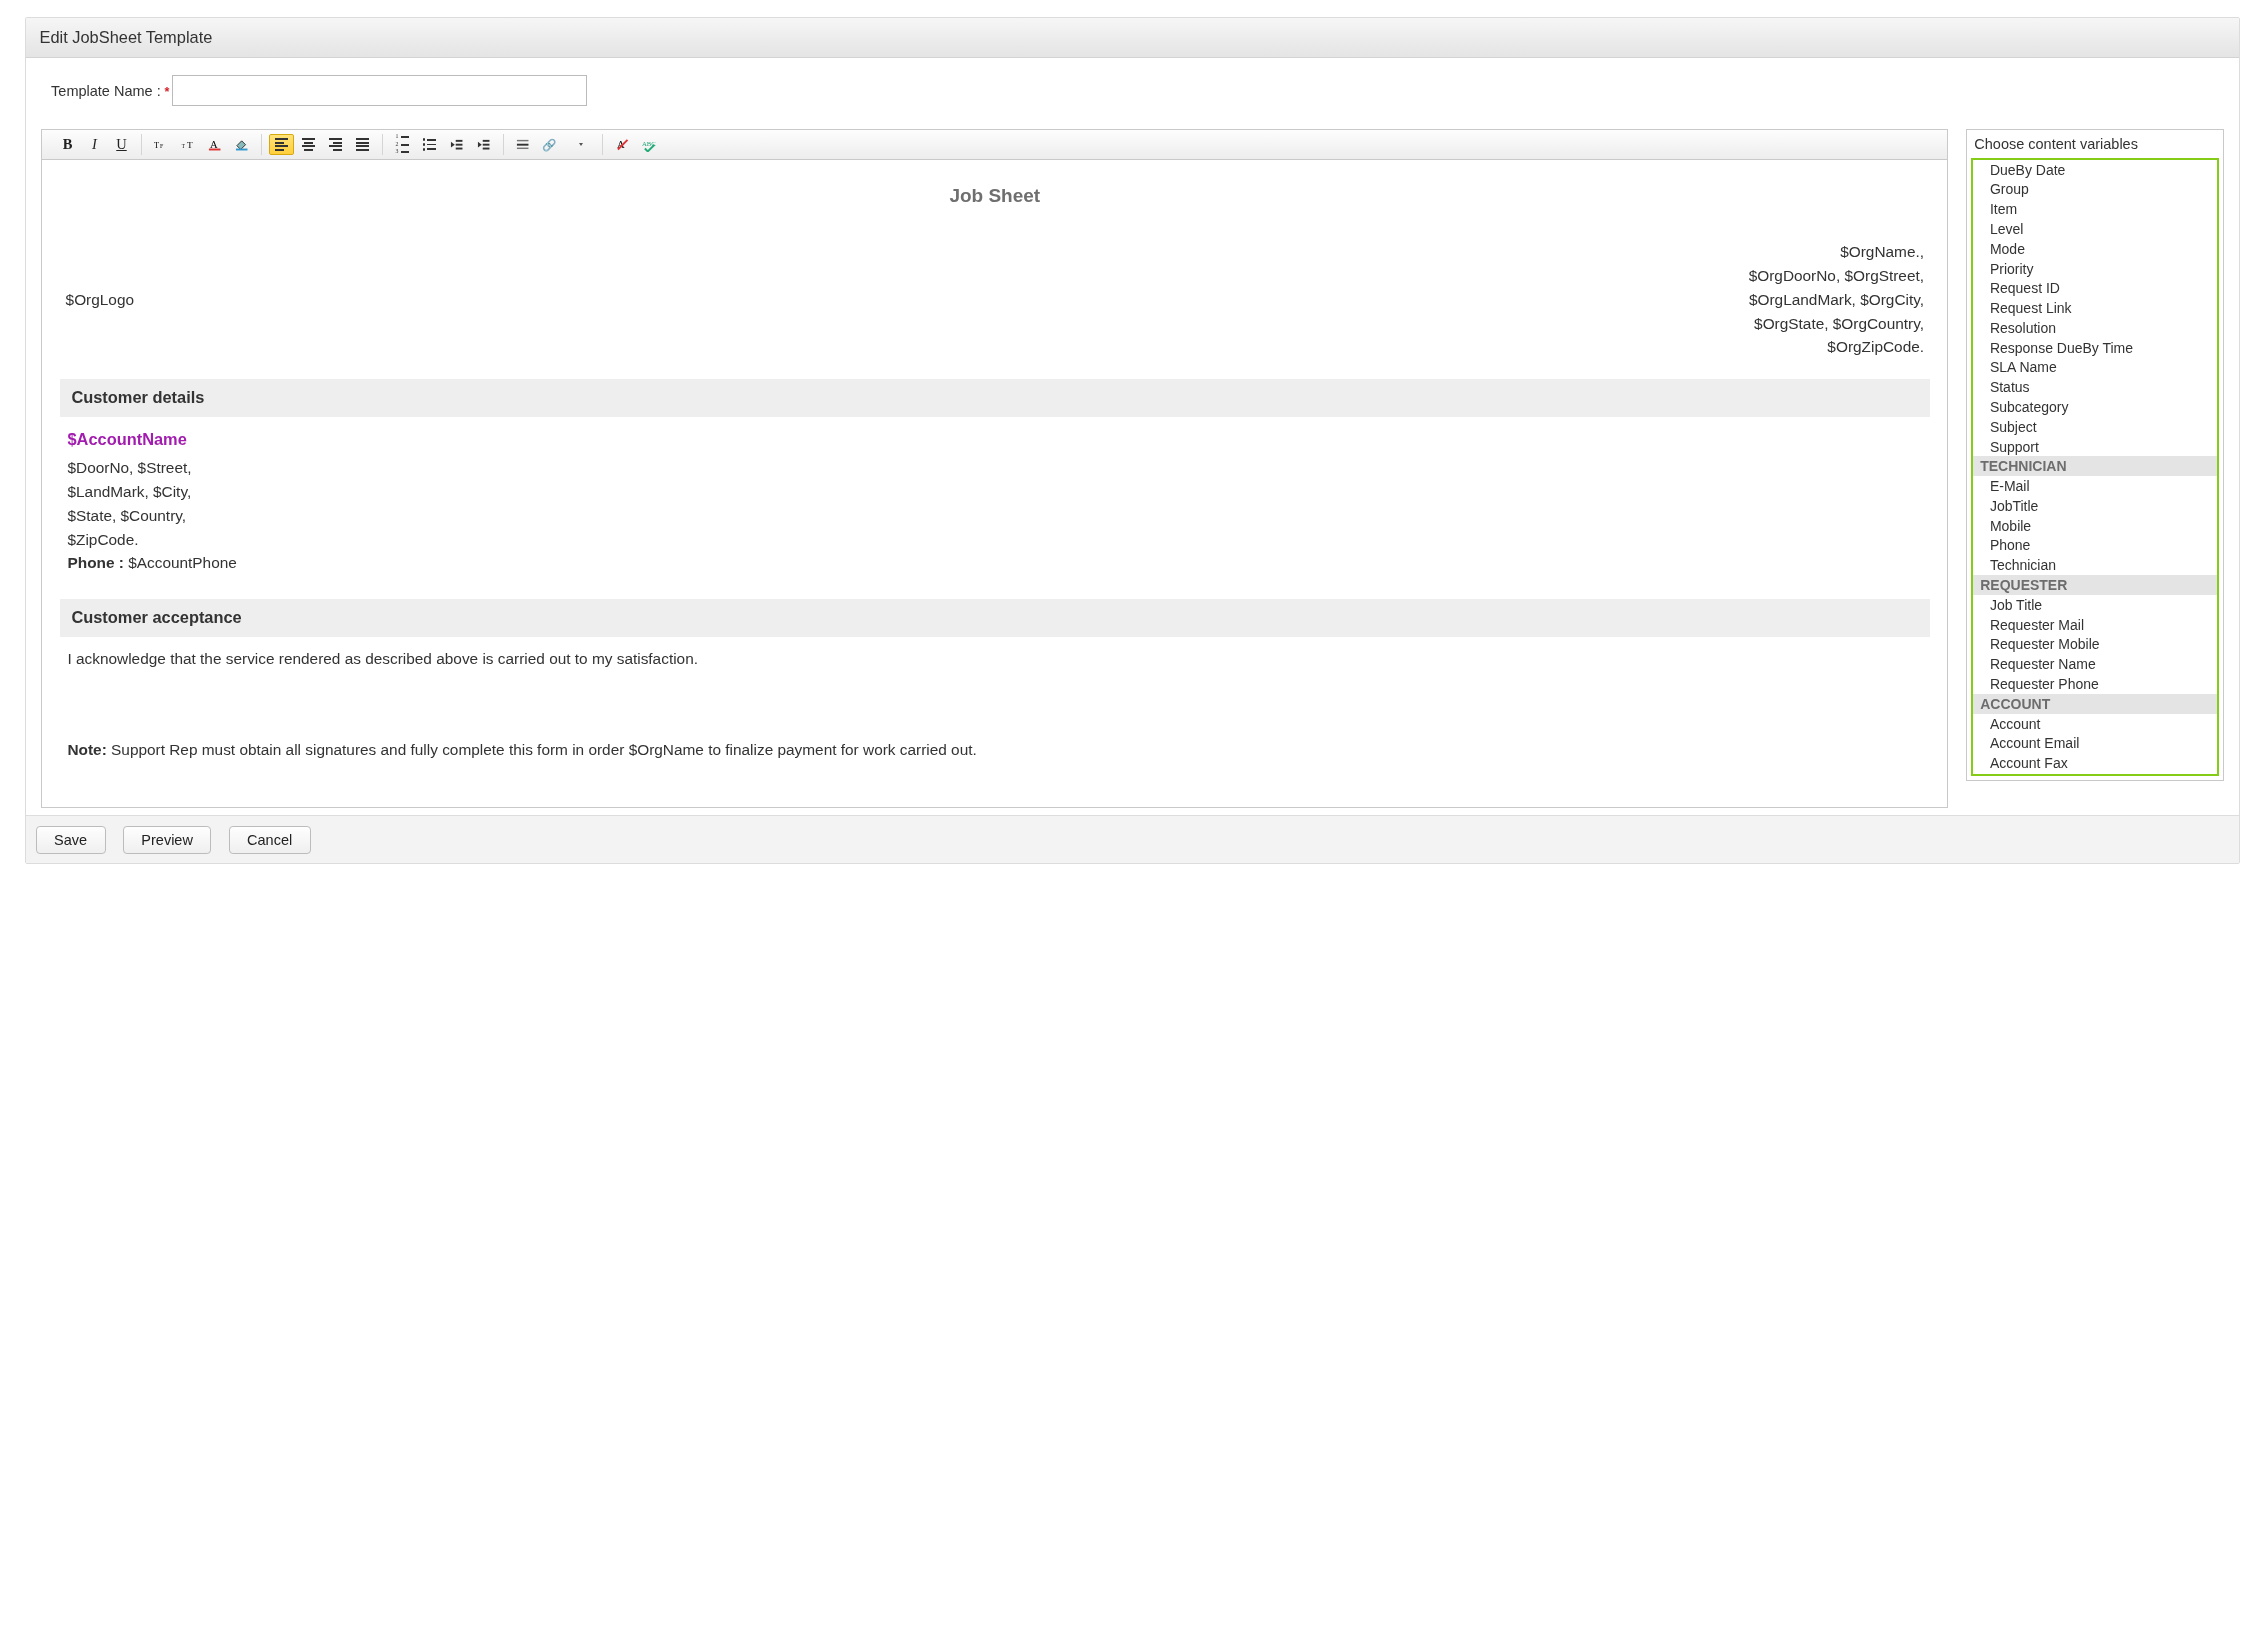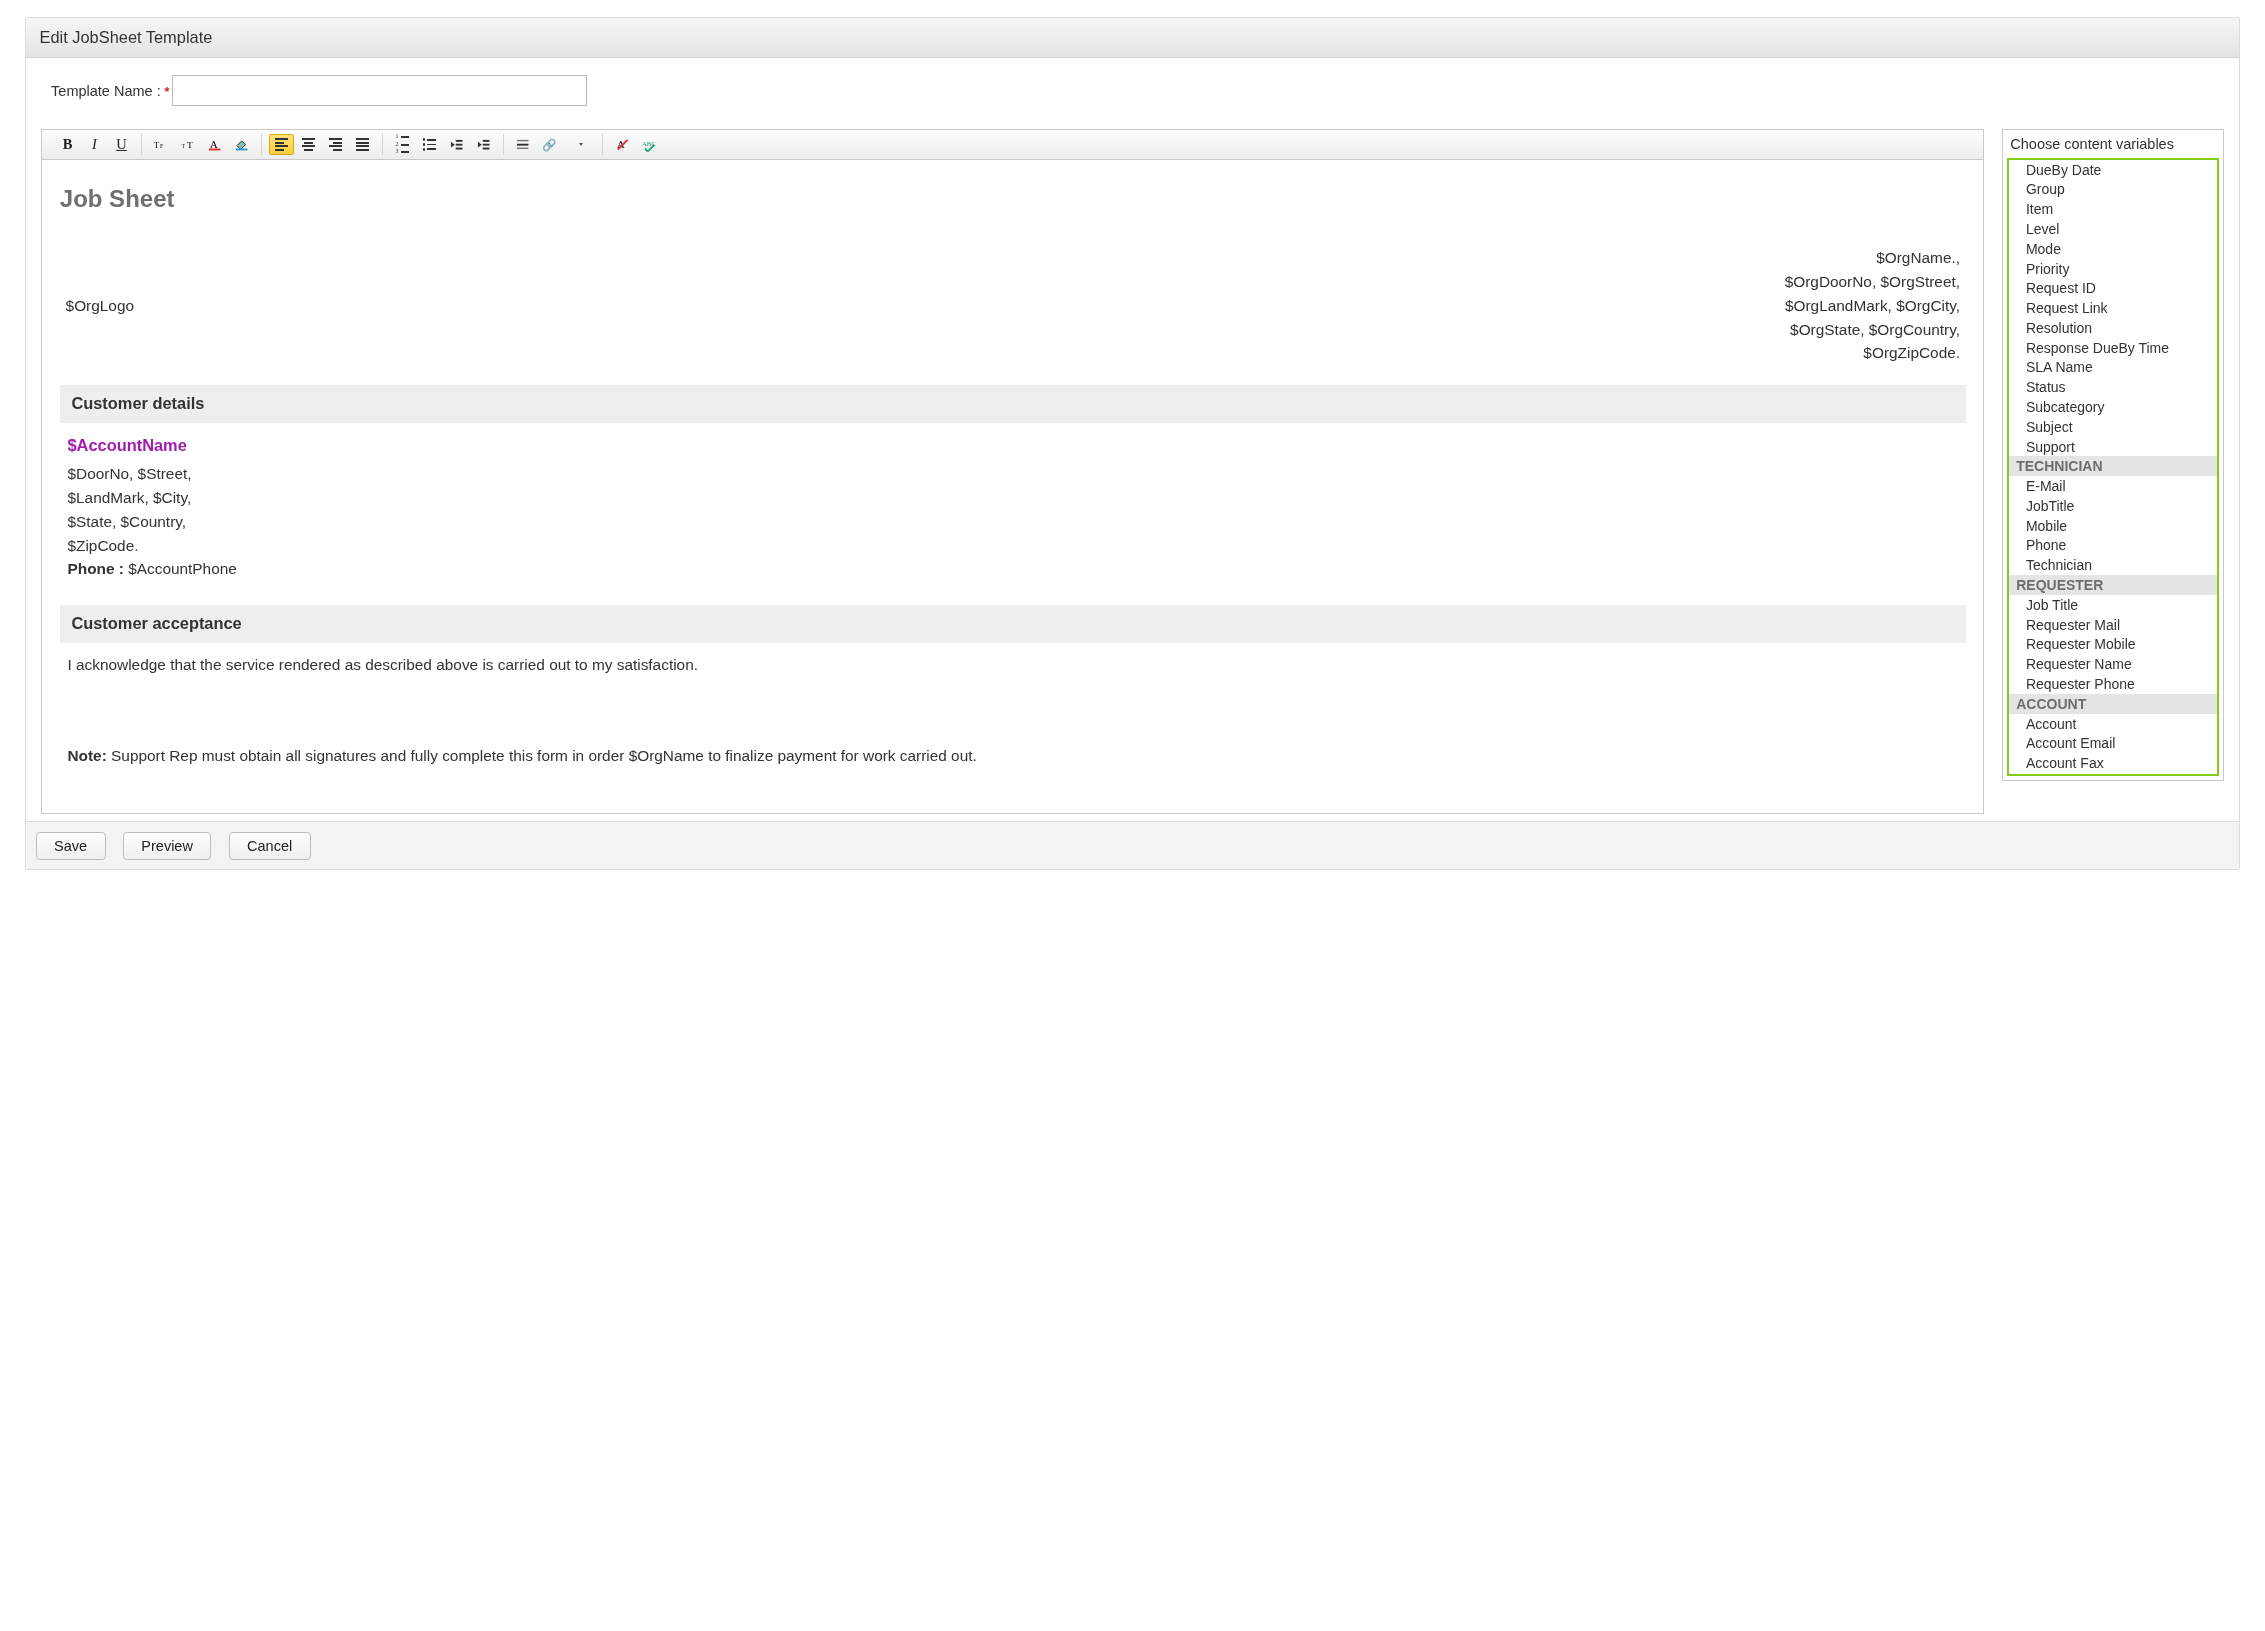--- a/index.html
+++ b/index.html
@@ -22,21 +22,21 @@
   .form-row { display:flex; align-items:center; gap:3px; margin-bottom:23px; padding-left:9.7px;}
   .form-row label { font-size:14.5px; }
   .req-star { color:#d2232a; font-weight:700; font-size:12.6px; margin-left:3.9px;}
   .text-input {
     width:415px; height:31px; border:1px solid #bbb; background:#fff;
     padding:2.9px 5.8px; font-size:13.5px;
   }
 
   .editor-wrap { display:flex; gap:17.4px; align-items:flex-start; }
   .editor-col { flex:1 1 auto; }
-  .vars-col { width:222px; flex-shrink:0; }
+  .vars-col { width:258px; flex-shrink:0; }
 
   
   .editor-frame { border:1px solid #c9c9c9; }
   .toolbar {
     background: linear-gradient(#fdfdfd,#ededed);
     border-bottom:1px solid #c9c9c9;
     padding:3.9px 5.8px;
     display:flex; align-items:center; gap:0;
   }
   .tool-group { display:flex; align-items:center; border-right:1px solid #d5d5d5; padding:0 5.8px;}
@@ -54,21 +54,21 @@
   .tbtn .dd-caret {
     width:0;height:0;border-left:2.9px solid transparent;border-right:2.9px solid transparent;
     border-top:3.9px solid #555; margin-left:2.9px;
   }
   .tbtn.wide { width:31px; }
 
   .editor-canvas {
     background:#fff; padding:25px 17.4px 27px 17.4px; min-height:618px;
     font-size:15.4px; color:#333;
   }
-  .doc-title { font-size:24px; font-weight:700; color:#6f6f6f; margin-bottom:33px;}
+  .doc-title { text-align:center; font-size:19px; font-weight:700; color:#6f6f6f; margin-bottom:33px;}
   .header-block { display:flex; justify-content:space-between; align-items:center; margin-bottom:19.3px; padding:0 5.8px;}
   .header-left { font-size:15.4px; }
   .header-right { text-align:right; line-height:1.55; font-size:15.4px;}
   .header-right .orgname { font-weight:400; }
 
   .section-header {
     background:#eeeeee; padding:9.7px 11.6px; font-weight:700; font-size:16.4px;
     margin-top:5.8px;
   }
   .section-body { padding:9.7px 7.7px 17.4px 7.7px; line-height:1.55; }

